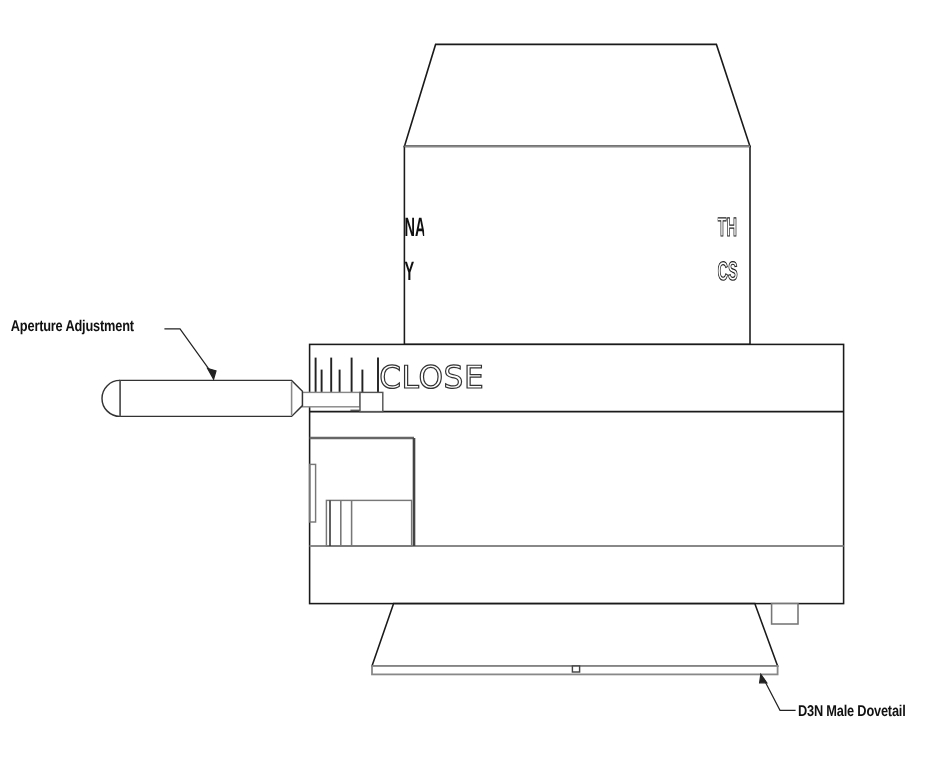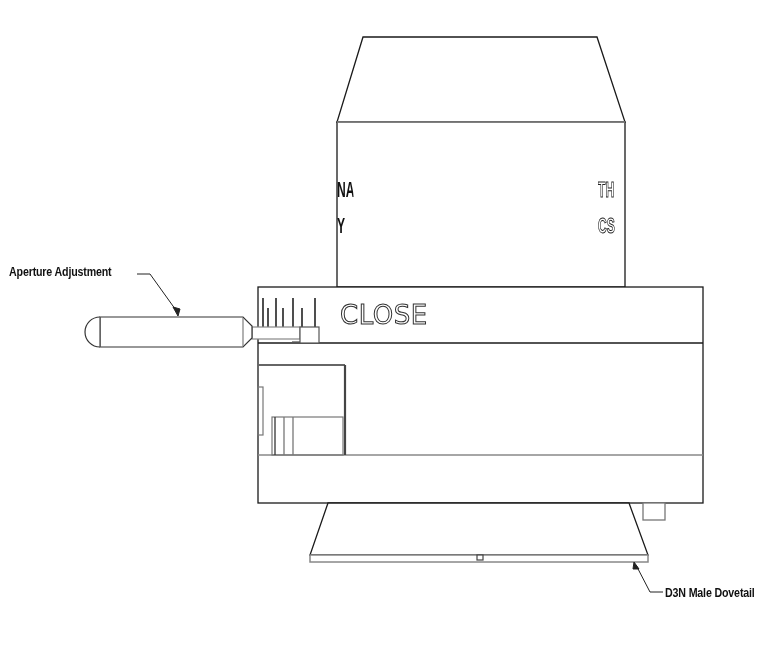--- a/index.html
+++ b/index.html
@@ -17,21 +17,21 @@
     letter-spacing: -0.2px;
   }
   #label-aperture { left: 9px; top: 264px; }
   #label-dovetail { left: 665px; top: 585px; }
   .scale-text {
     position: absolute;
     font-family: "DejaVu Sans", sans-serif;
     font-size: 26px;
     color: #ffffff;
     -webkit-text-stroke: 1px #333333;
-    left: 340px; top: 300px;
+    left: 316px; top: 300px;
     letter-spacing: 0.5px;
   }
   .clip-text {
     position: absolute;
     overflow: hidden;
     font-family: "Liberation Sans", sans-serif;
     font-weight: bold;
     font-size: 22px;
     line-height: 36px;
     transform: scaleX(0.55);

